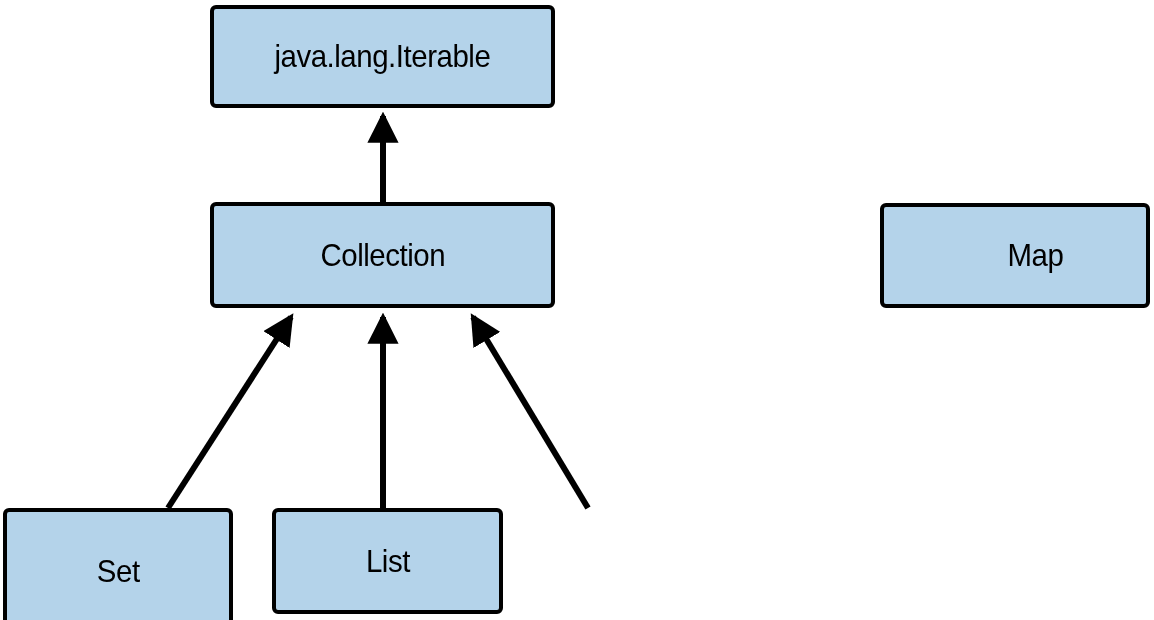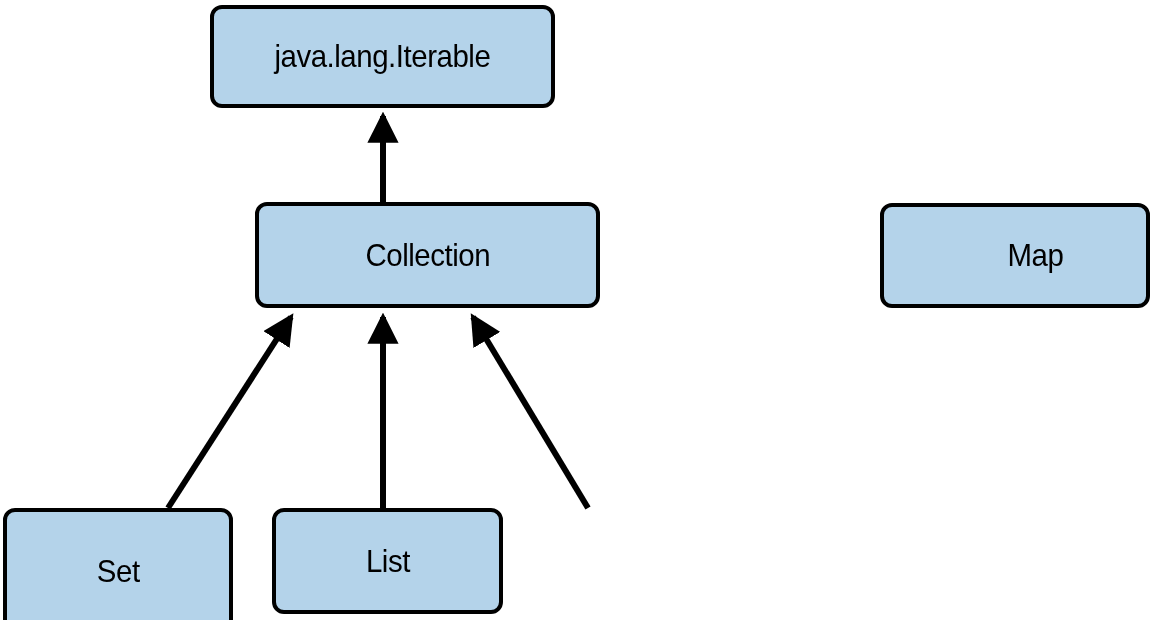--- a/index.html
+++ b/index.html
@@ -19,34 +19,34 @@
     position: absolute;
     left: 0;
     top: 0;
     pointer-events: none;
   }
   .node {
     position: absolute;
     box-sizing: border-box;
     background: #b4d3ea;
     border: 4px solid #000000;
-    border-radius: 12px;
+    border-radius: 6px;
     display: flex;
     align-items: center;
     justify-content: center;
     color: #000000;
     font-size: 32px;
     letter-spacing: -0.5px;
   }
   .node span {
     transform: scaleX(0.92);
     white-space: nowrap;
   }
   .node-iterable   { left: 210px; top: 5px;   width: 345px; height: 103px; }
-  .node-collection { left: 210px; top: 202px; width: 345px; height: 106px; margin-left: 45px; }
+  .node-collection { left: 210px; top: 202px; width: 345px; height: 106px; }
   .node-map        { left: 880px; top: 203px; width: 270px; height: 105px; padding-left: 40px; }
   .node-set        { left: 3px;   top: 508px; width: 230px; height: 126px; }
   .node-list       { left: 272px; top: 508px; width: 231px; height: 106px; }
   .node-queue      { left: 535px; top: 508px; width: 230px; height: 106px; }
 </style>
 </head>
 <body>
 
 <div class="canvas">
 

